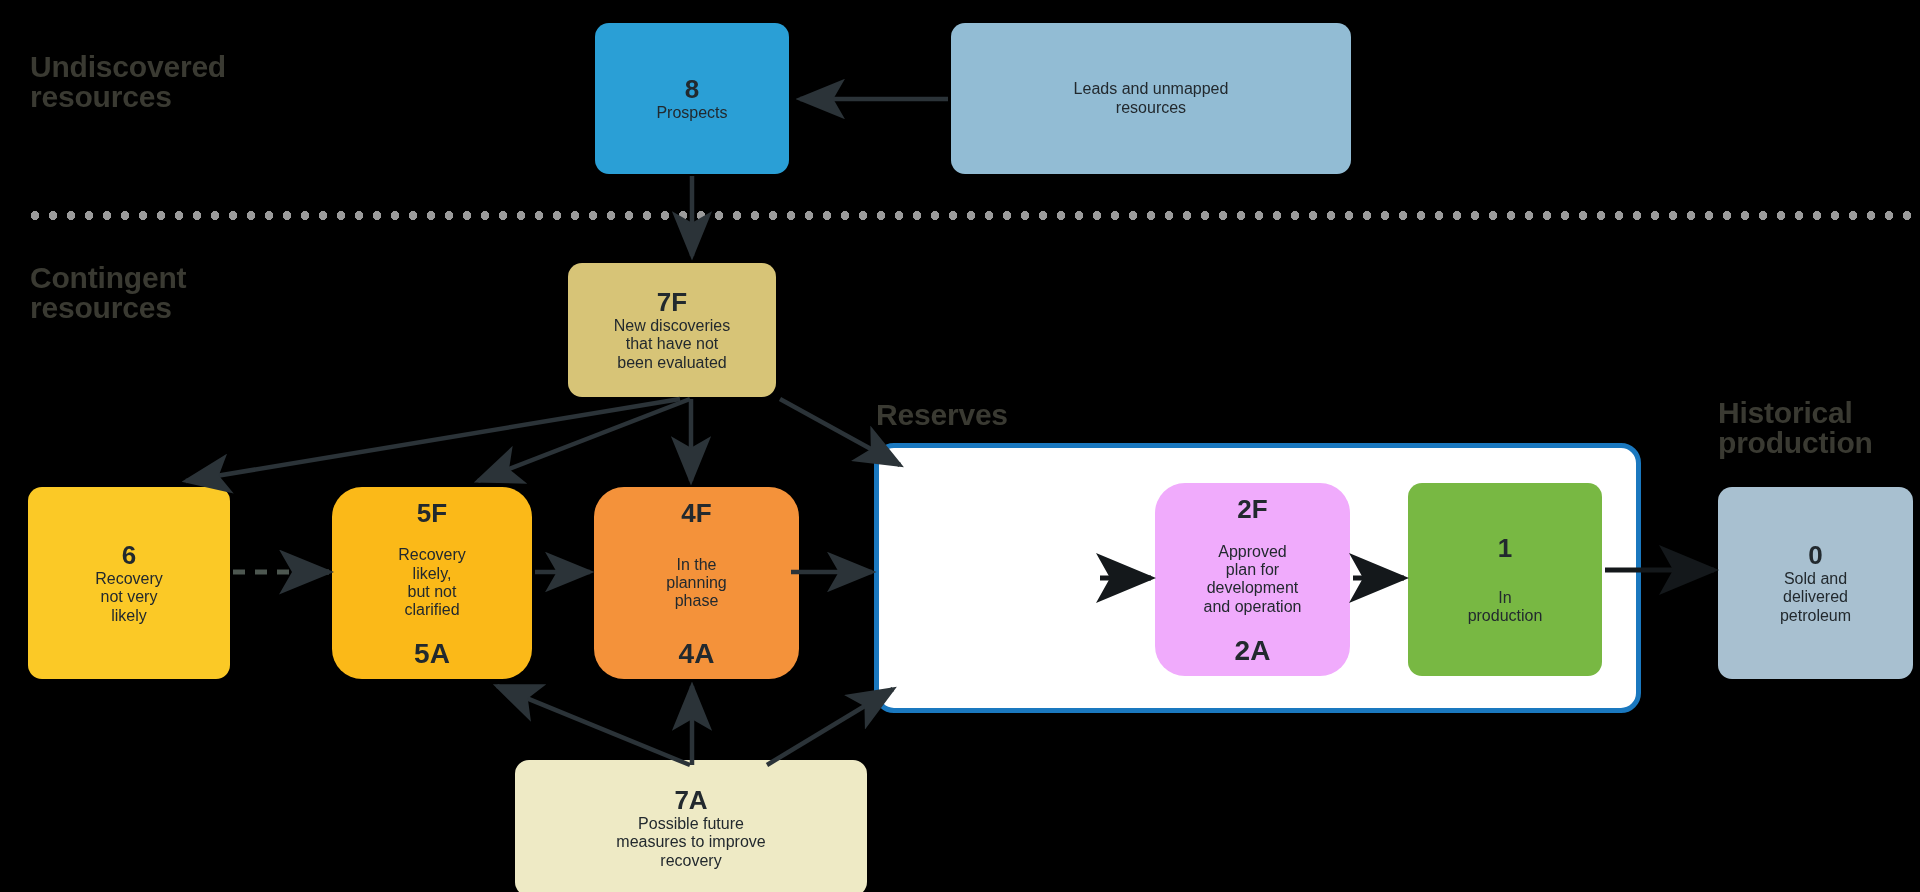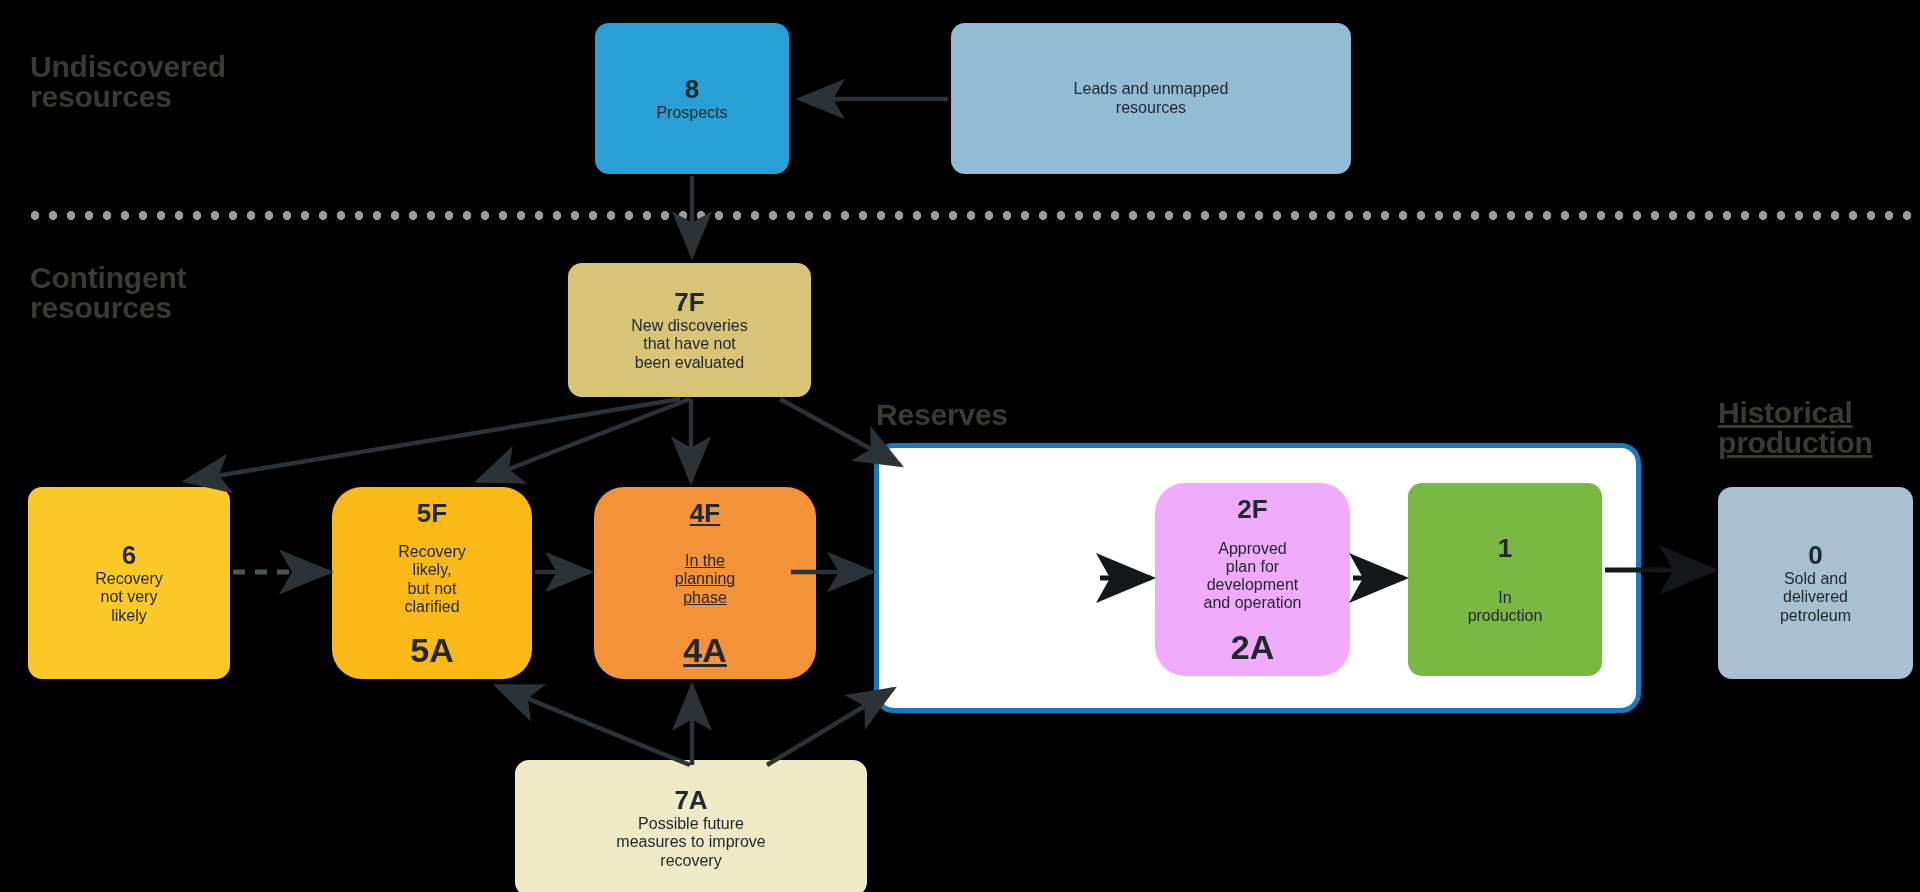--- a/index.html
+++ b/index.html
@@ -60,21 +60,21 @@
     line-height: 1.12;
   }
   .node .body-text {
     font-size: 16px;
     line-height: 1.14;
     font-weight: normal;
     white-space: pre-line;
   }
   .node .code-bottom {
     font-weight: bold;
-    font-size: 34px;
+    font-size: 28px;
     line-height: 1.12;
   }
   .node.spread {
     justify-content: space-between;
     padding-top: 12px;
     padding-bottom: 10px;
     border-radius: 30px;
   }
   .node.spread .mid {
     display: flex;
@@ -109,38 +109,38 @@
 <div id="stage">
 
   <div class="cat-label" style="left:30px; top:12px;margin-top:40px;">Undiscovered
 resources</div>
 
   <div class="cat-label" style="left:30px; top:263px;">Contingent
 resources</div>
 
   <div class="cat-label" style="left:876px; top:400px;">Reserves</div>
 
-  <div class="cat-label" style="left:1718px; top:398px;text-decoration:underline;">Historical
+  <div class="cat-label" style="left:1718px; top:398px;">Historical
 production</div>
 
   <div class="dotted-sep" style="left:26px; top:211px; width:1894px;"></div>
 
   <div class="reserves-panel" style="left:874px; top:443px; width:767px; height:270px;"></div>
 
   <div class="node" style="left:595px; top:23px; width:194px; height:151px; background:#2a9fd6;">
     <span class="code-top">8</span>
     <span class="body-text">Prospects</span>
   </div>
 
   <div class="node" style="left:951px; top:23px; width:400px; height:151px; background:#92bcd4;">
     <span class="body-text">Leads and unmapped
 resources</span>
   </div>
 
-  <div class="node" style="left:568px; top:263px; width:243px; height:134px; background:#d7c477;">
+  <div class="node" style="left:568px; top:263px; width:208px; height:134px; background:#d7c477;">
     <span class="code-top">7F</span>
     <span class="body-text">New discoveries
 that have not
 been evaluated</span>
   </div>
 
   <div class="node" style="left:28px; top:487px; width:202px; height:192px; background:#fbc926;">
     <span class="code-top">6</span>
     <span class="body-text">Recovery
 not very
@@ -151,21 +151,21 @@
     <span class="code-top">5F</span>
     <span class="mid">
         <span class="body-text">Recovery
 likely,
 but not
 clarified</span>
       </span>
     <span class="code-bottom">5A</span>
   </div>
 
-  <div class="node spread" style="left:594px; top:487px; width:222px; height:192px; background:#f4923a;text-decoration:underline;">
+  <div class="node spread" style="left:594px; top:487px; width:205px; height:192px; background:#f4923a;">
     <span class="code-top">4F</span>
     <span class="mid">
         <span class="body-text">In the
 planning
 phase</span>
       </span>
     <span class="code-bottom">4A</span>
   </div>
 
 

